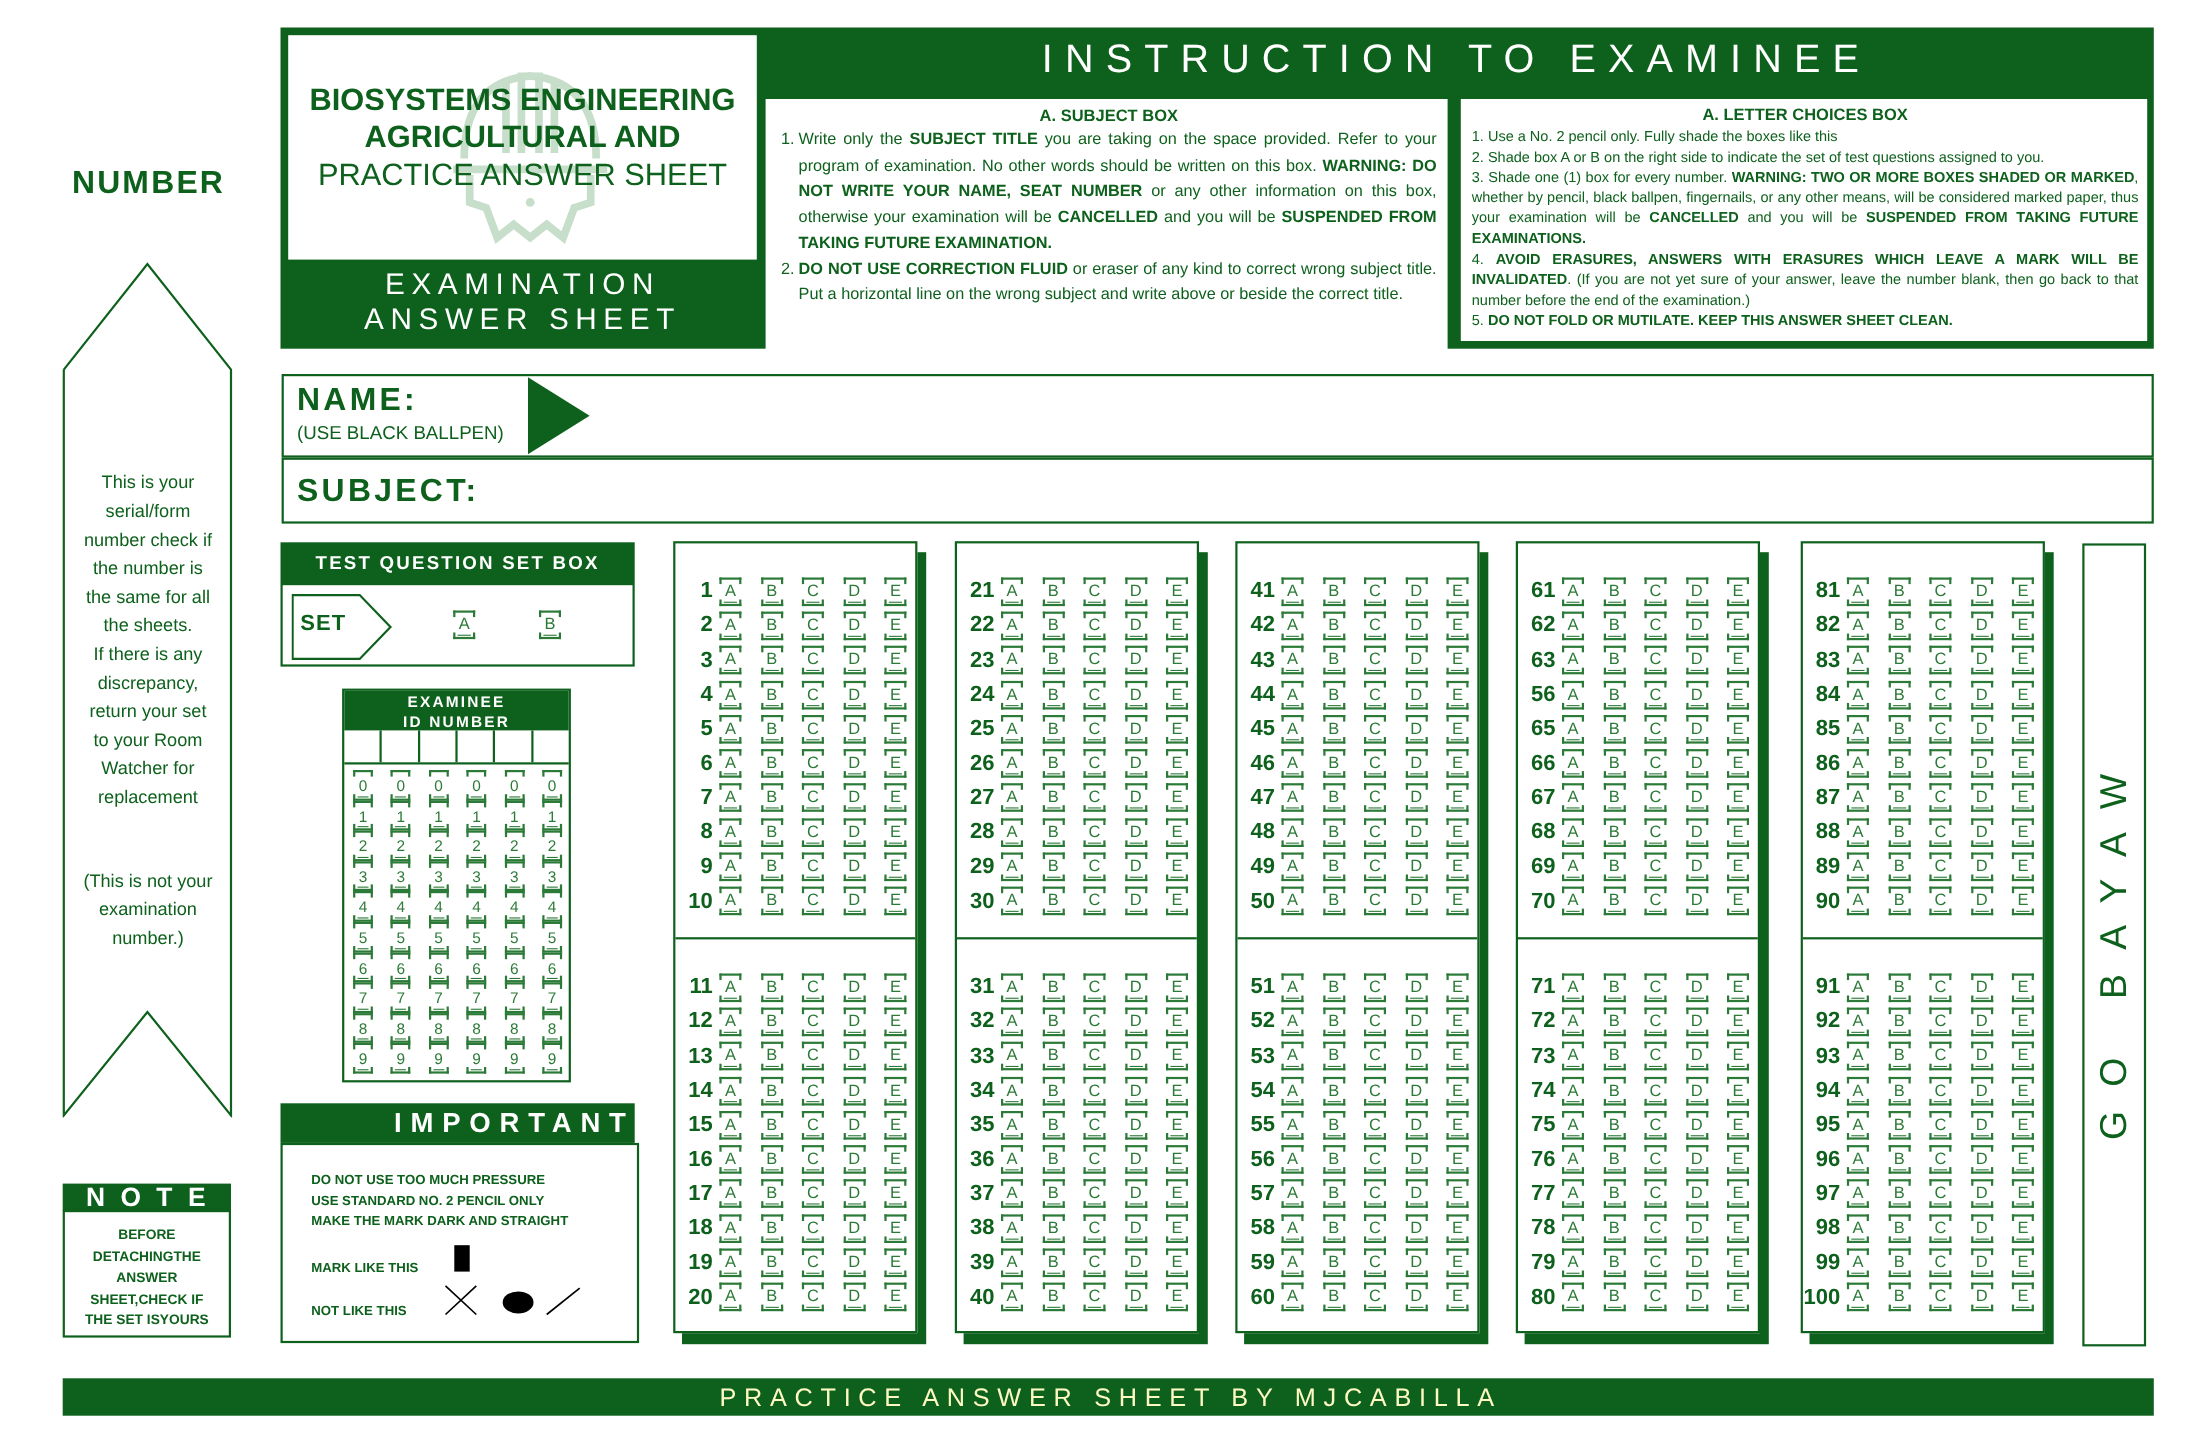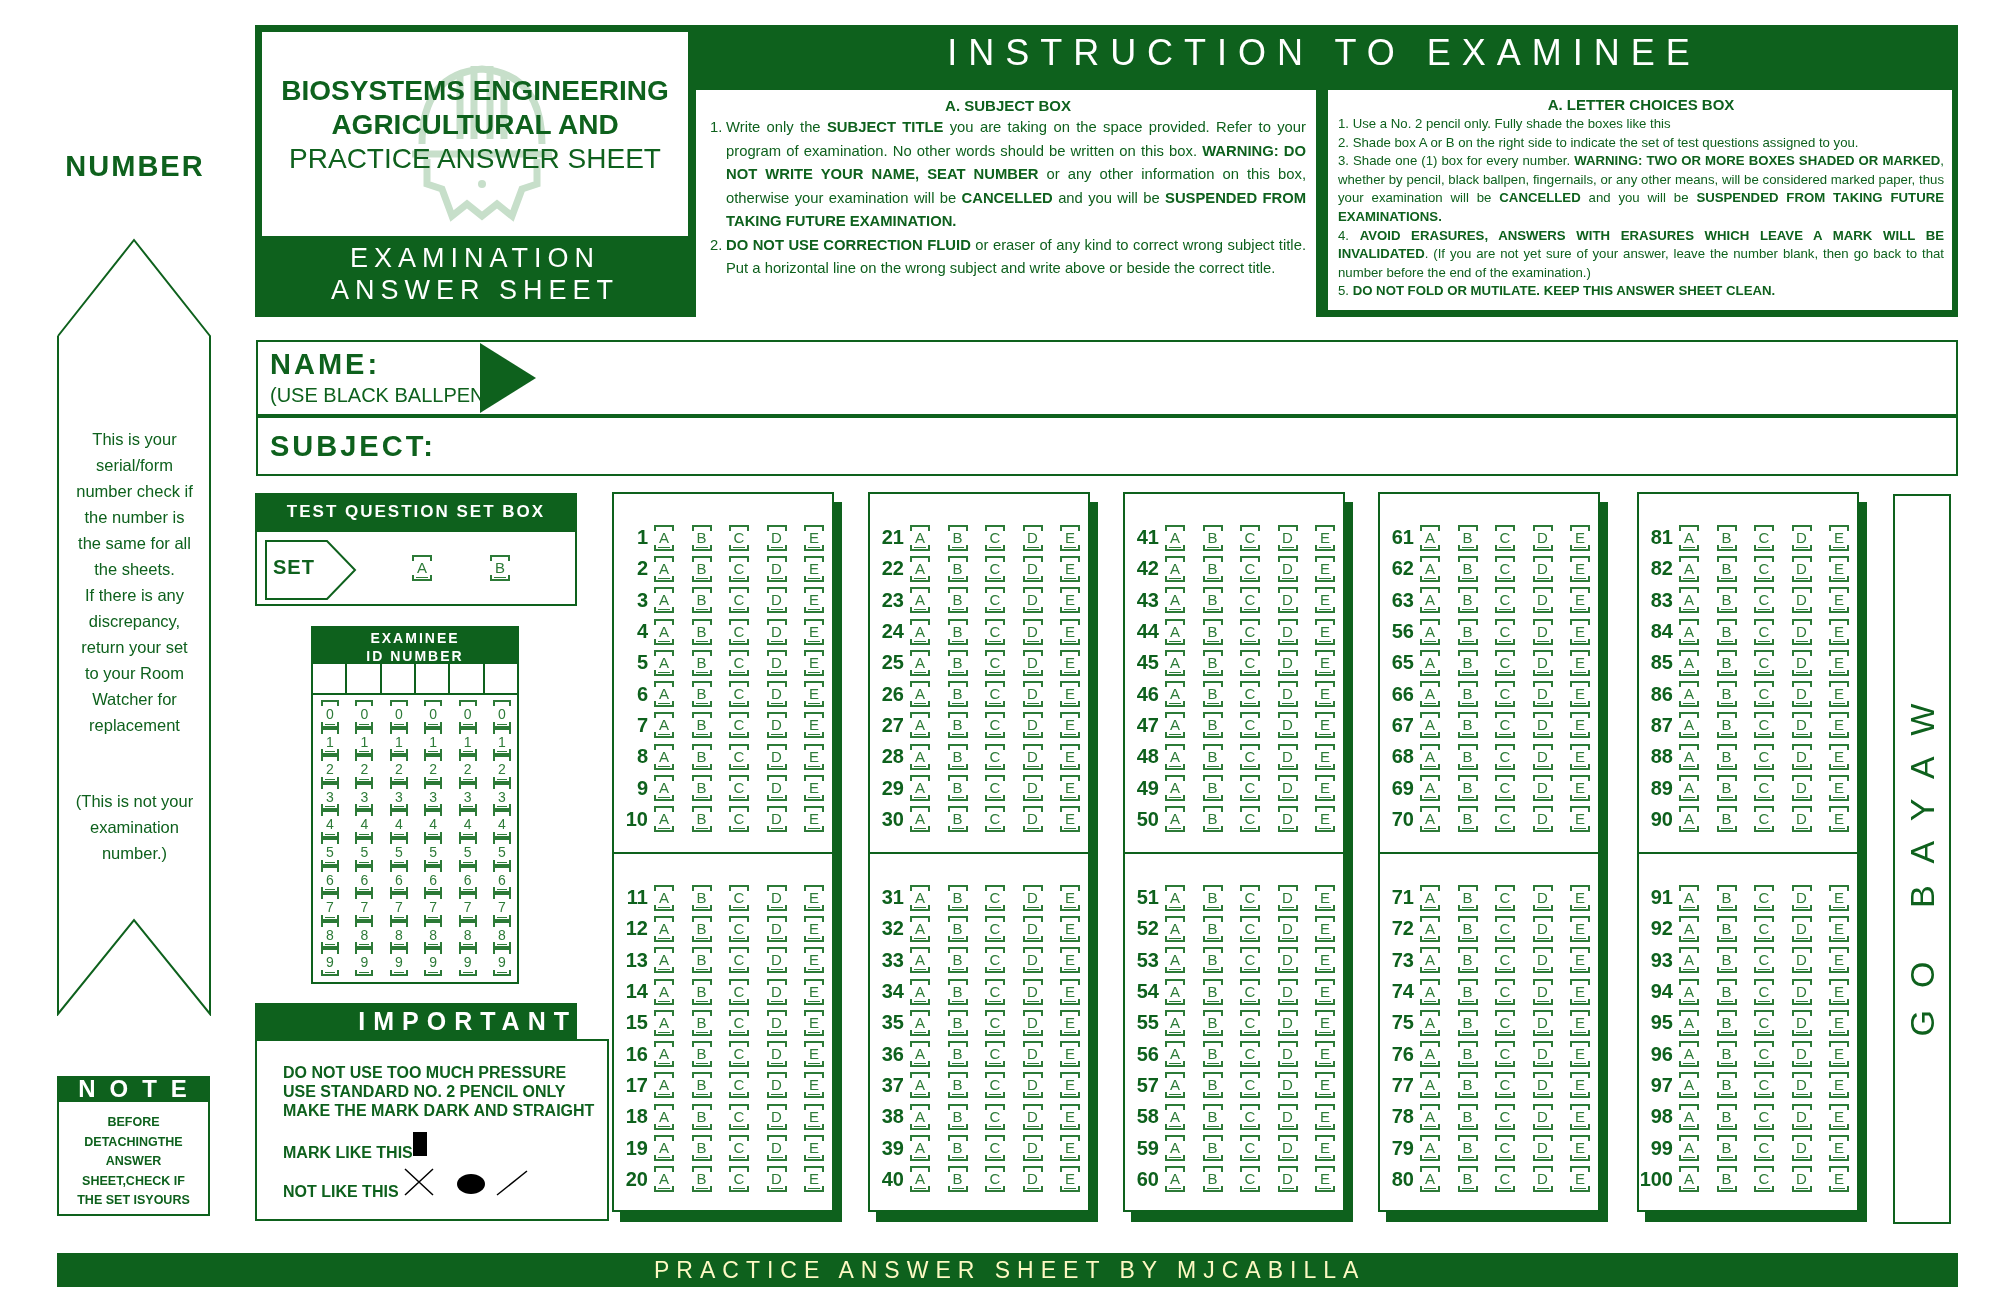--- a/index.html
+++ b/index.html
@@ -31,21 +31,21 @@
   .box-title { text-align: center; font-weight: bold; font-size: 15px; line-height: 20px; }
   .olist { padding-left: 0; }
   .olist .li { display: flex; }
   .olist .n { flex: 0 0 auto; width: 16px; }
   .olist .tx { flex: 1; text-align: justify; }
   b { font-weight: bold; }
 
   
   #name-row { left: 256px; top: 340px; width: 1702px; height: 76px; border: 2px solid #0e611d; }
   #name-label { left: 12px; top: 6px; font-weight: bold; font-size: 29px; letter-spacing: 3px; }
-  #name-hint { left: 12px; top: 42px; font-size: 20px; }
+  #name-hint { left: 12px; top: 42px; font-size: 17px; }
   #name-arrow { left: 222px; top: 1px; width: 0; height: 0; border-top: 35px solid transparent; border-bottom: 35px solid transparent; border-left: 56px solid #0e611d; }
   #subject-row { left: 256px; top: 416px; width: 1702px; height: 60px; border: 2px solid #0e611d; }
   #subject-label { left: 12px; top: 12px; font-weight: bold; font-size: 29px; letter-spacing: 3px; }
 
   
   #set-header { left: 255px; top: 493px; width: 322px; height: 37px; background: #0e611d; color: #fff; font-weight: bold; font-size: 17px; letter-spacing: 2px; text-align: center; line-height: 37px; }
   #set-body { left: 255px; top: 530px; width: 322px; height: 76px; border: 2px solid #0e611d; }
   #set-tag { left: 8px; top: 8px; width: 92px; height: 60px; }
   #set-tag-label { left: 16px; top: 24px; font-weight: bold; font-size: 20px; letter-spacing: 1px; }
 
@@ -61,21 +61,21 @@
   #id-header { left: 0; top: 0; width: 204px; height: 36px; background: #0e611d; color: #fff; text-align: center; font-weight: bold; font-size: 14px; letter-spacing: 2px; line-height: 18px; padding-top: 1px; }
   #id-cells { left: 0; top: 36px; width: 204px; height: 31px; display: flex; border-bottom: 2px solid #0e611d; }
   #id-cells .cell { flex: 1; border-right: 2px solid #0e611d; }
   #id-cells .cell:last-child { border-right: none; }
   #id-cols { left: 8px; top: 72px; width: 190px; display: flex; justify-content: space-between; }
   .id-col { display: flex; flex-direction: column; align-items: center; }
   .id-col .bub { width: 18px; height: 27.6px; font-size: 14px; line-height: 28px; }
 
   
   #imp-header { left: 255px; top: 1003px; width: 322px; height: 36px; background: #0e611d; color: #fff; font-weight: bold; font-size: 25px; letter-spacing: 8px; text-align: right; line-height: 36px; }
-  #imp-body { left: 255px; top: 1039px; width: 354px; height: 182px; border: 2px solid #0e611d; padding: 22px 0 0 26px; font-weight: bold; font-size: 16px; line-height: 19px; }
+  #imp-body { left: 255px; top: 1039px; width: 326px; height: 182px; border: 2px solid #0e611d; padding: 22px 0 0 26px; font-weight: bold; font-size: 12px; line-height: 19px; }
   #mark-like { left: 26px; top: 102px; }
   #not-like { left: 26px; top: 141px; }
   #mark-good { left: 156px; top: 91px; width: 14px; height: 24px; background: #000; }
   #mark-x { left: 146px; top: 126px; width: 32px; height: 30px; }
   #mark-dot { left: 200px; top: 133px; width: 28px; height: 20px; border-radius: 50%; background: #000; }
   #mark-slash { left: 238px; top: 128px; width: 34px; height: 28px; }
 
   
   .ans-col { position: absolute; top: 492px; width: 222px; height: 720px; }
   .ans-shadow { position: absolute; left: 8px; top: 10px; width: 222px; height: 720px; background: #0e611d; }

